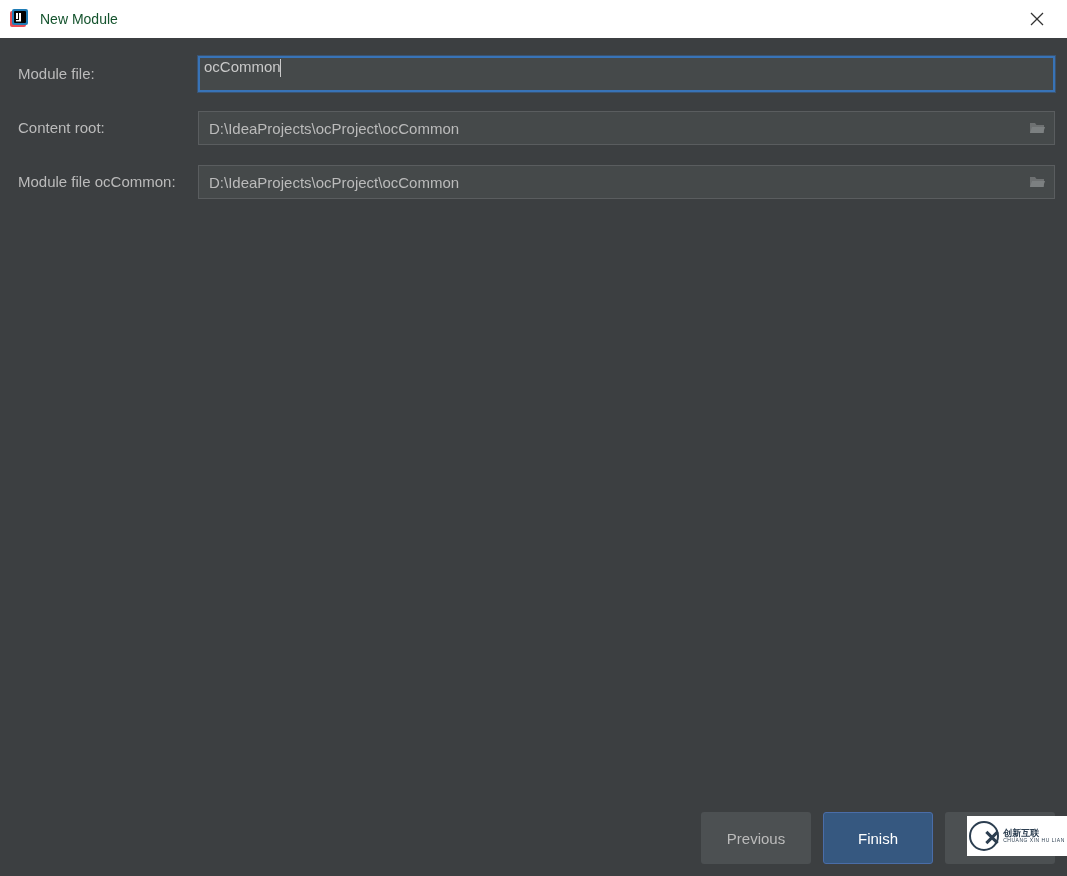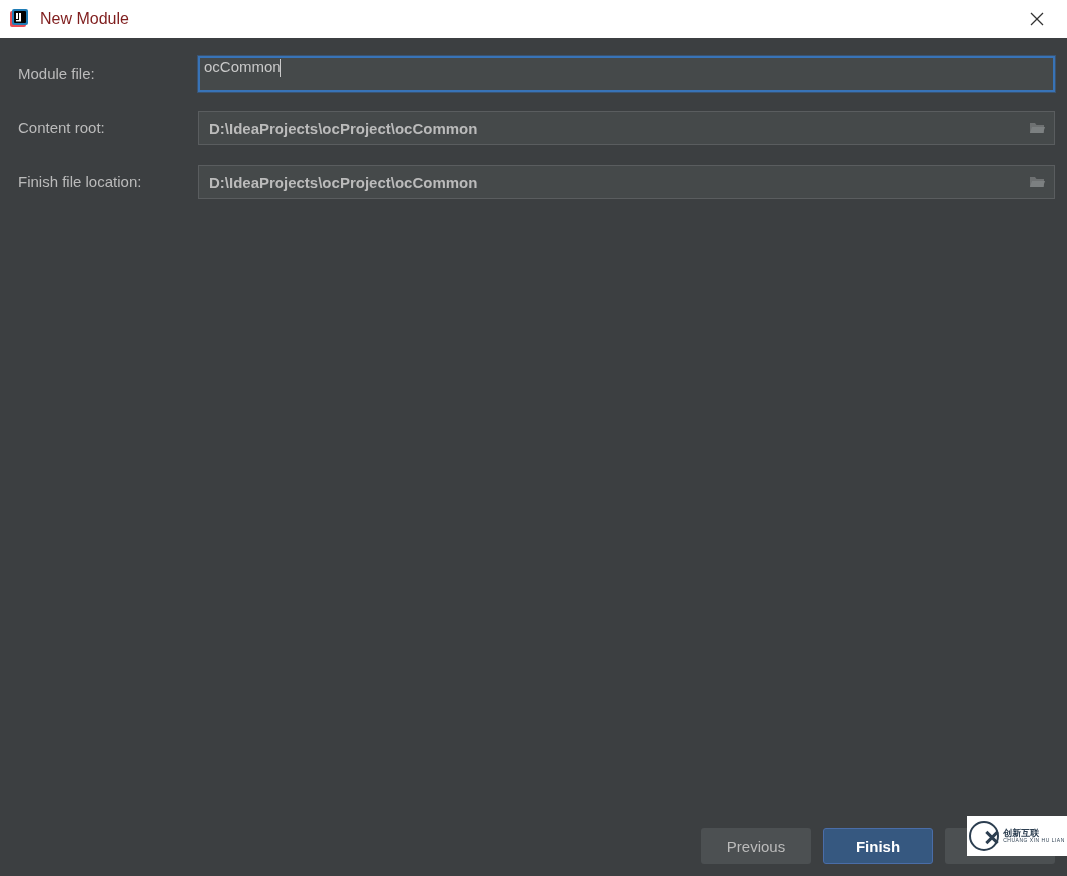--- a/index.html
+++ b/index.html
@@ -32,22 +32,22 @@
       gap: 10px;
     }
     .title-icon {
       width: 20px;
       height: 20px;
       display: flex;
       align-items: center;
       justify-content: center;
     }
     .title-text {
-      color: #7f1d1d;
-      font-size: 16px;
+      color: #14532d;
+      font-size: 14px;
     }
     .close-btn {
       width: 40px;
       height: 38px;
       display: flex;
       align-items: center;
       justify-content: center;
       cursor: pointer;
     }
     .close-btn svg {
@@ -90,21 +90,20 @@
       background: #45494a;
       border: 1px solid #5a5d5f;
       display: flex;
       align-items: center;
       padding: 0 0 0 10px;
       color: #bbbbbb;
       font-size: 15px;
     }
     .path-text {
       flex: 1;
-      font-weight: bold;
     }
     .browse-icon {
       width: 34px;
       height: 32px;
       display: flex;
       align-items: center;
       justify-content: center;
       cursor: pointer;
     }
     .browse-icon svg {
@@ -116,38 +115,38 @@
     .button-bar {
       position: absolute;
       bottom: 12px;
       right: 12px;
       display: flex;
       gap: 12px;
       align-items: center;
     }
     .btn {
       min-width: 110px;
-      height: 36px;
+      height: 52px;
       border: none;
       border-radius: 3px;
       font-size: 15px;
       cursor: pointer;
       display: flex;
       align-items: center;
       justify-content: center;
       font-family: inherit;
     }
     .btn-secondary {
       background: #4c5052;
       color: #bbbbbb;
     }
     .btn-primary {
       background: #365880;
       color: #ffffff;
-      font-weight: 700;
+      font-weight: 400;
       border: 1px solid #4a6da8;
     }
     
     .watermark {
       position: absolute;
       bottom: 20px;
       right: 0;
       width: 100px;
       height: 40px;
       background: #ffffff;
@@ -240,21 +239,21 @@
       <span class="browse-icon">
         <svg viewBox="0 0 16 14">
           <path d="M1 2 L6 2 L7.5 4 L15 4 L15 12 L1 12 Z" fill="#6e7172"></path>
           <path d="M1 12 L3 6 L16 6 L14 12 Z" fill="#7c8081"></path>
         </svg>
       </span>
     </div>
   </div>
 
   <div class="form-row">
-    <div class="form-label">Finish file location:</div>
+    <div class="form-label">Module file ocCommon:</div>
     <div class="path-field">
       <span class="path-text">D:\IdeaProjects\ocProject\ocCommon</span>
       <span class="browse-icon">
         <svg viewBox="0 0 16 14">
           <path d="M1 2 L6 2 L7.5 4 L15 4 L15 12 L1 12 Z" fill="#6e7172"></path>
           <path d="M1 12 L3 6 L16 6 L14 12 Z" fill="#7c8081"></path>
         </svg>
       </span>
     </div>
   </div>

